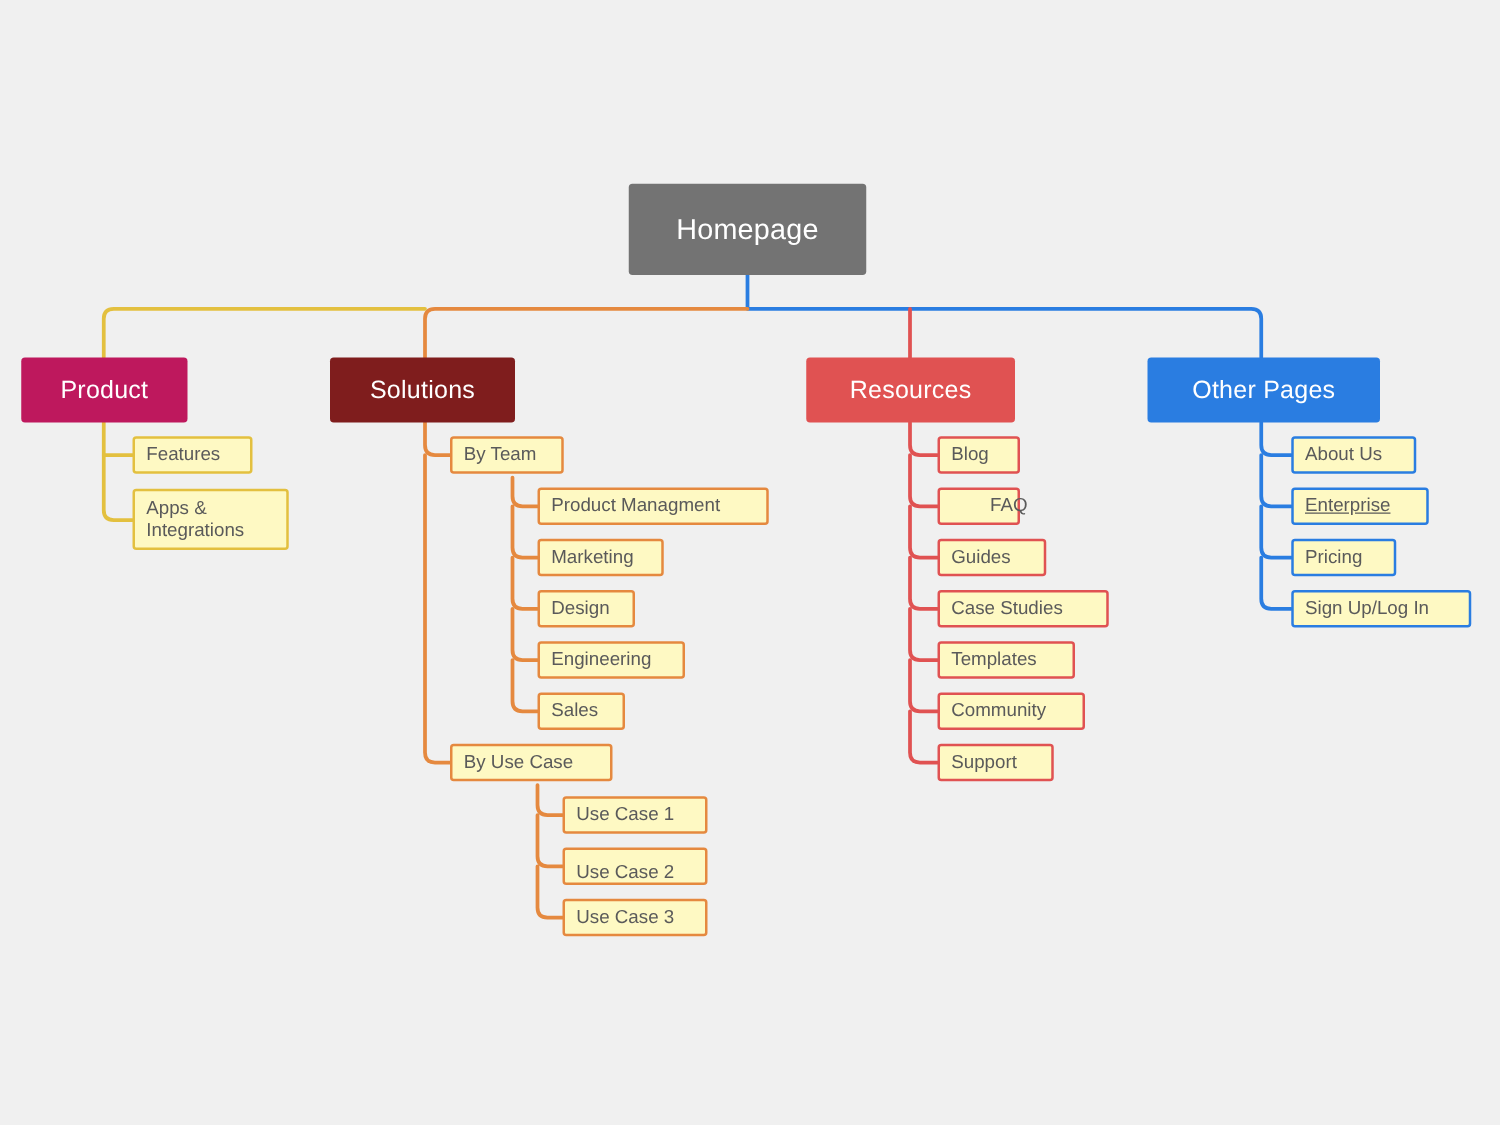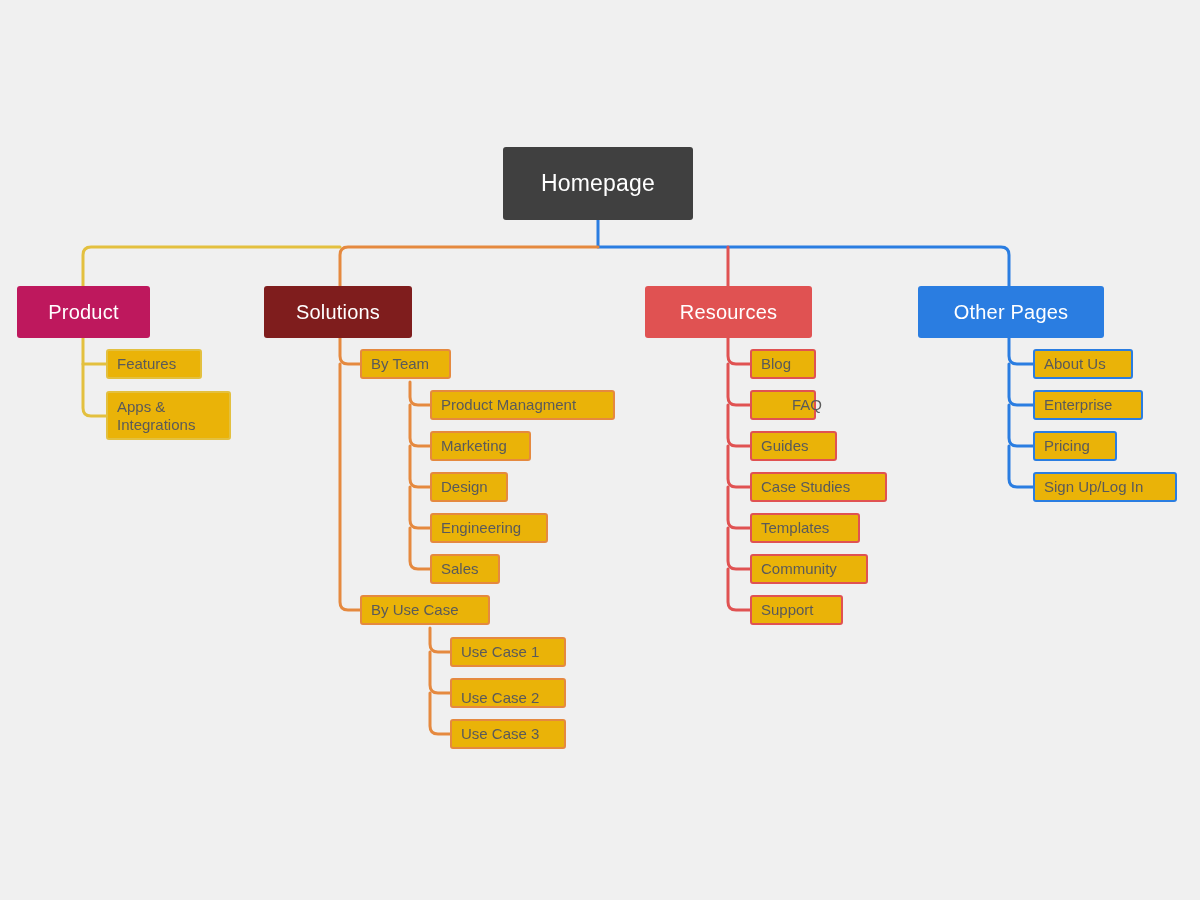--- a/index.html
+++ b/index.html
@@ -43,21 +43,21 @@
   }
   
   .node.cat {
     justify-content: center;
     color: #ffffff;
     font-size: 20px;
     letter-spacing: 0.2px;
   }
   
   .node.leaf {
-    background: #eab308;
+    background: #fef9c3;
     border-style: solid;
     border-width: 2px;
     color: #5a5a5a;
     font-size: 15px;
     padding: 0 9px;
     justify-content: flex-start;
     line-height: 1.15;
   }
   .node.leaf.multiline {
     align-items: center;
@@ -117,21 +117,21 @@
       <g stroke="#2a7de1">
         <path d="M1009,338 L1009,356 Q1009,364 1017,364 L1033,364"></path>
         <path d="M1009,364 L1009,397 Q1009,405 1017,405 L1033,405"></path>
         <path d="M1009,405 L1009,438 Q1009,446 1017,446 L1033,446"></path>
         <path d="M1009,446 L1009,479 Q1009,487 1017,487 L1033,487"></path>
       </g>
 
     </g>
   </svg>
 
-  <div class="node root" style="left:503px; top:147px; width:190px; height:73px; background:#404040;">
+  <div class="node root" style="left:503px; top:147px; width:190px; height:73px; background:#737373;">
     <span>Homepage</span>
   </div>
 
   <div class="node cat" style="left:17px; top:286px; width:133px; height:52px; background:#be185d;">
     <span>Product</span>
   </div>
   <div class="node leaf" style="left:106px; top:349px; width:96px; height:30px; border-color:#e3c03f;">
     <span class="txt">Features</span>
   </div>
   <div class="node leaf multiline" style="left:106px; top:391px; width:125px; height:49px; border-color:#e3c03f;">
@@ -199,21 +199,21 @@
   <div class="node leaf" style="left:750px; top:595px; width:93px; height:30px; border-color:#e05252;">
     <span class="txt">Support</span>
   </div>
 
   <div class="node cat" style="left:918px; top:286px; width:186px; height:52px; background:#2a7de1;">
     <span>Other Pages</span>
   </div>
   <div class="node leaf" style="left:1033px; top:349px; width:100px; height:30px; border-color:#2a7de1;">
     <span class="txt">About Us</span>
   </div>
-  <div class="node leaf" style="left:1033px; top:390px; width:110px; height:30px; border-color:#2a7de1;">
+  <div class="node leaf" style="left:1033px; top:390px; width:110px; height:30px; border-color:#2a7de1;text-decoration:underline;">
     <span class="txt">Enterprise</span>
   </div>
   <div class="node leaf" style="left:1033px; top:431px; width:84px; height:30px; border-color:#2a7de1;">
     <span class="txt">Pricing</span>
   </div>
   <div class="node leaf" style="left:1033px; top:472px; width:144px; height:30px; border-color:#2a7de1;">
     <span class="txt">Sign Up/Log In</span>
   </div>
 
 </div>

